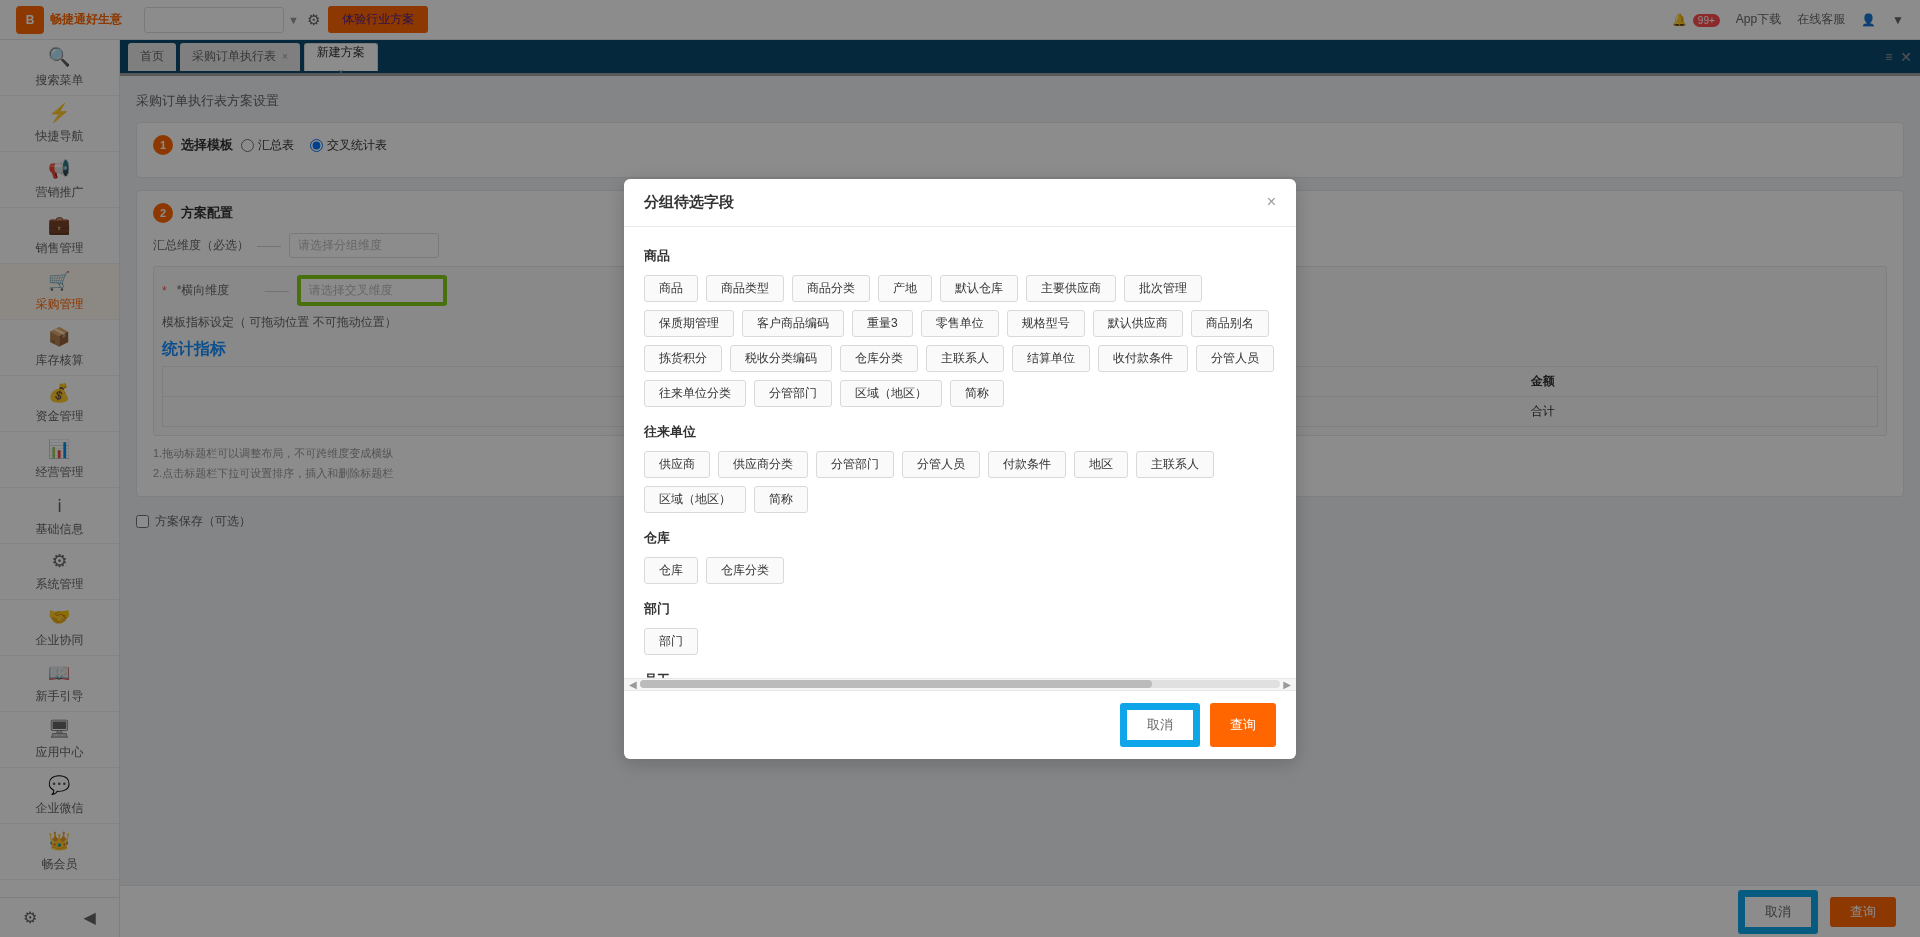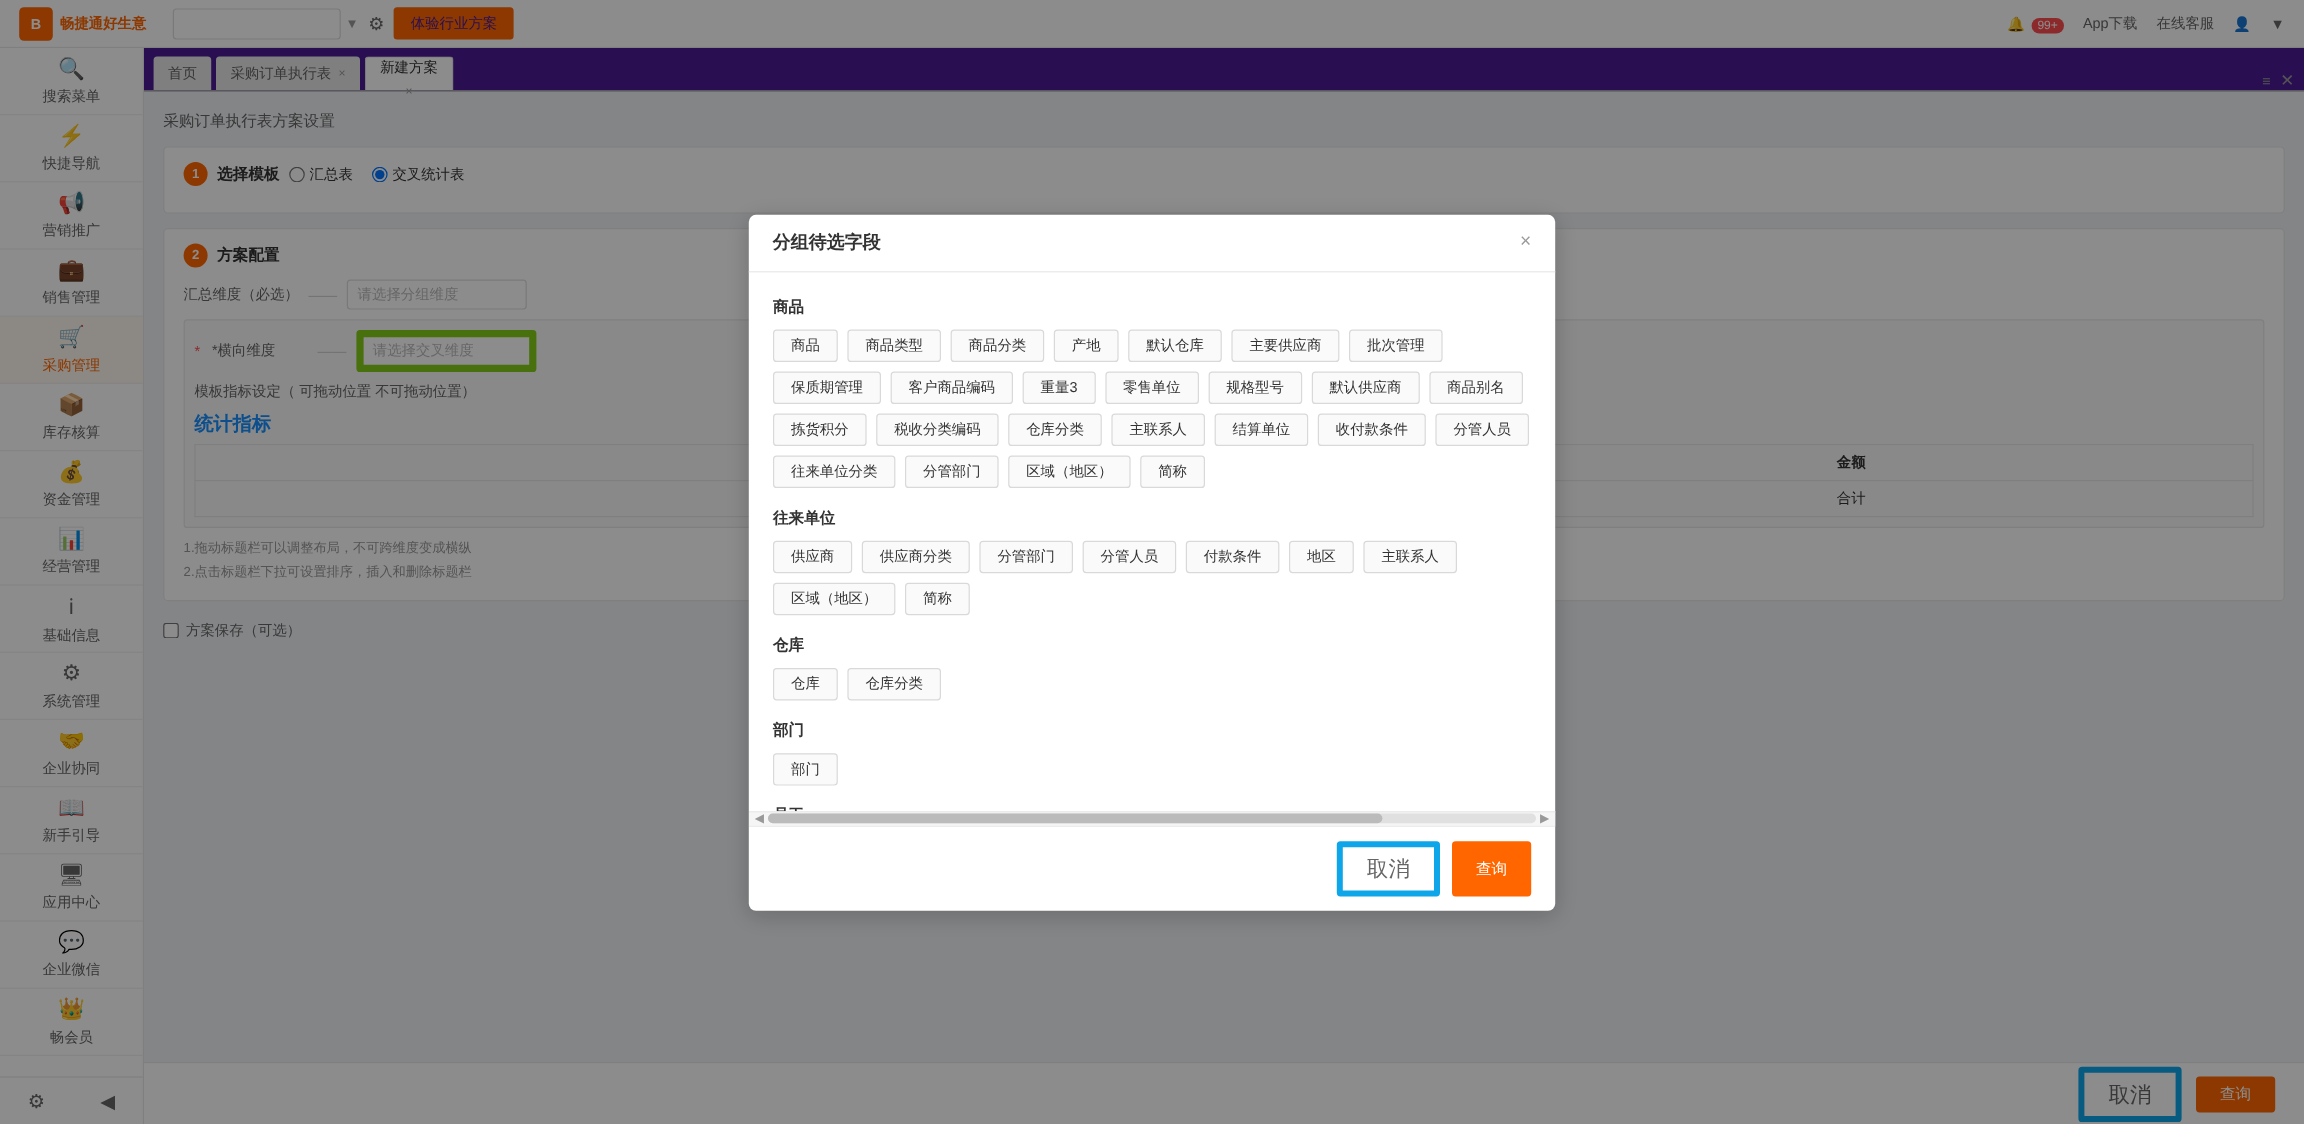--- a/index.html
+++ b/index.html
@@ -74,25 +74,25 @@
       color: white;
       border-radius: 10px;
       padding: 1px 5px;
       font-size: 10px;
       margin-left: 2px;
     }
 
     
     .tab-bar {
       height: 36px;
-      background: #4c1d95;
-      display: flex;
-      align-items: flex-end;
+      background: #0c4a6e;
+      display: flex;
+      align-items: center;
       padding: 0 8px;
-      border-bottom: 1px solid #a3a3a3;
+      border-bottom: 3px solid #a3a3a3;
       position: fixed;
       top: 40px; left: 120px; right: 0;
       z-index: 99;
     }
     .tab-item {
       height: 28px;
       padding: 0 12px;
       display: flex;
       align-items: center;
       cursor: pointer;
@@ -307,25 +307,25 @@
       top: 0;
       width: 80%;
       height: 100%;
       background: #bbb;
       border-radius: 4px;
     }
 
     
     .btn-cancel {
       padding: 6px 20px;
-      border: 5px solid #0ea5e9;
+      border: 7px solid #0ea5e9;
       border-radius: 3px;
       background: white;
       cursor: pointer;
-      font-size: 18px;
+      font-size: 13px;
       color: #666;
     }
     .btn-confirm {
       padding: 6px 20px;
       border: none;
       border-radius: 3px;
       background: #ff6600;
       color: white;
       cursor: pointer;
       font-size: 13px;
@@ -499,21 +499,21 @@
     <div class="config-row">
       <span class="config-label">汇总维度（必选）</span>
       <span style="color:#ccc">——</span>
       <span class="config-value" style="cursor:pointer;border:1px solid #ddd;padding:3px 8px;border-radius:3px;min-width:150px;color:#bbb;">请选择分组维度</span>
     </div>
     <div style="background:#f9f9f9;border:1px solid #e8e8e8;border-radius:3px;padding:8px;margin-bottom:8px;">
       <div class="config-row">
         <span style="color:#ff4d4f;margin-right:2px;">*</span>
         <span class="config-label">*横向维度</span>
         <span style="color:#ccc">——</span>
-        <span class="config-value" style="cursor:pointer;border:6px solid #84cc16;padding:3px 8px;border-radius:3px;min-width:150px;color:#bbb;background:white;">请选择交叉维度</span>
+        <span class="config-value" style="cursor:pointer;border:4px solid #84cc16;padding:3px 8px;border-radius:3px;min-width:150px;color:#bbb;background:white;">请选择交叉维度</span>
       </div>
       <div style="margin-top:8px;">
         <span style="font-size:12px;color:#666;">模板指标设定（  可拖动位置    不可拖动位置）</span>
       </div>
       <div style="margin-top:8px;">
         <div style="font-size:16px;font-weight:bold;color:#1890ff;margin-bottom:6px;">统计指标</div>
         <table class="stats-table">
           <thead>
             <tr>
               <th style="cursor:pointer;">

